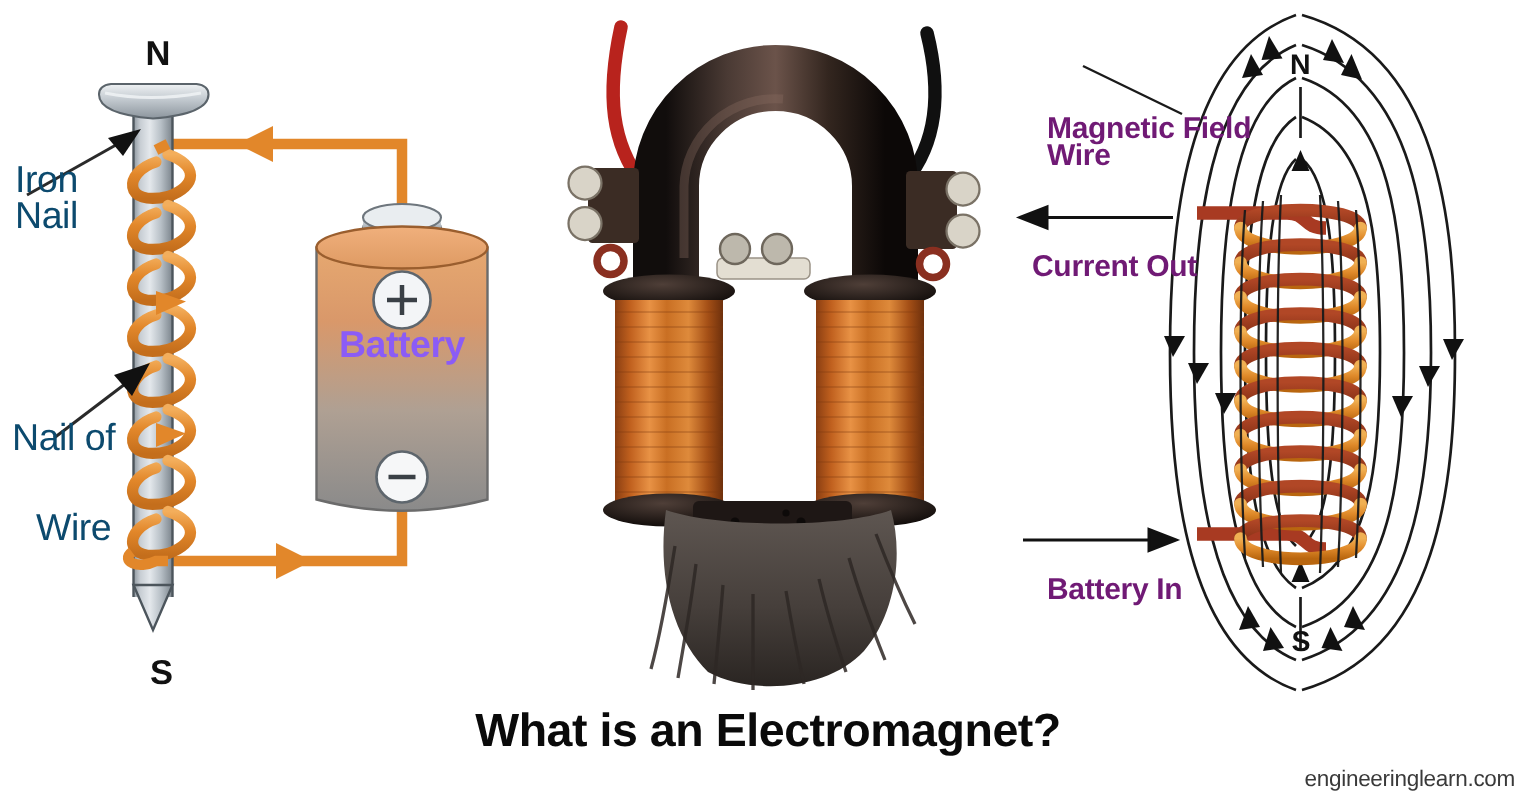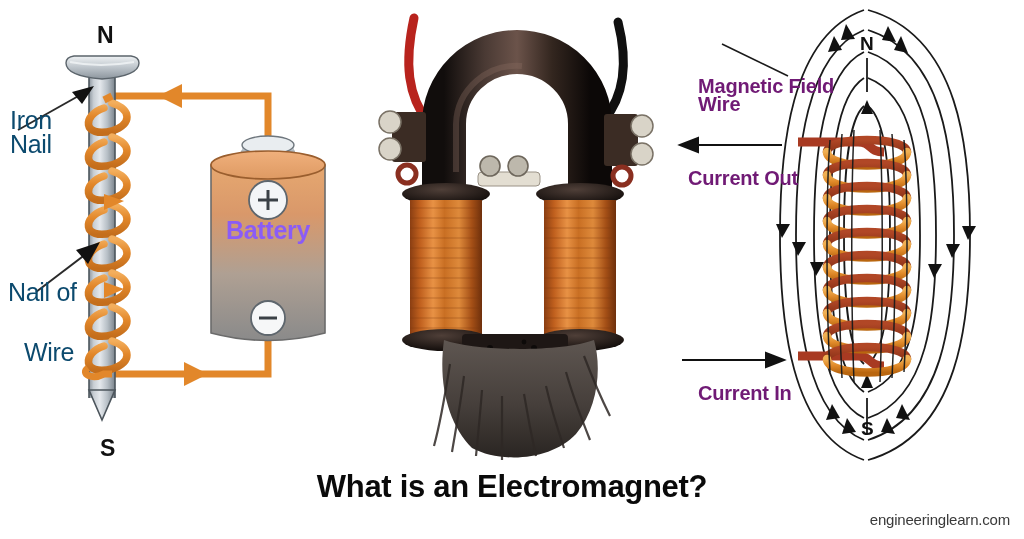--- a/index.html
+++ b/index.html
@@ -427,21 +427,21 @@
         <line x1="10" y1="360" x2="100" y2="360"></line>
         <polygon points="112,360 94,353 94,367"></polygon>
       </g>
     </svg>
 
     
     <div class="field-label" style="left:26px;top:30px;">Magnetic Field</div>
     <div class="field-label" style="left:26px;top:48px;">Wire</div>
 
     <div class="field-label" style="left:16px;top:122px;">Current Out</div>
-    <div class="field-label" style="left:26px;top:337px;">Current In</div>
+    <div class="field-label" style="left:26px;top:337px;">Battery In</div>
 
     <div class="pole-label-r" style="left:188px;top:33px;">N</div>
     <div class="pole-label-r" style="left:189px;top:418px;">S</div>
   </div>
 
   <div id="title">What is an Electromagnet?</div>
 
   <div id="footer">engineeringlearn.com</div>
 
 </div>

